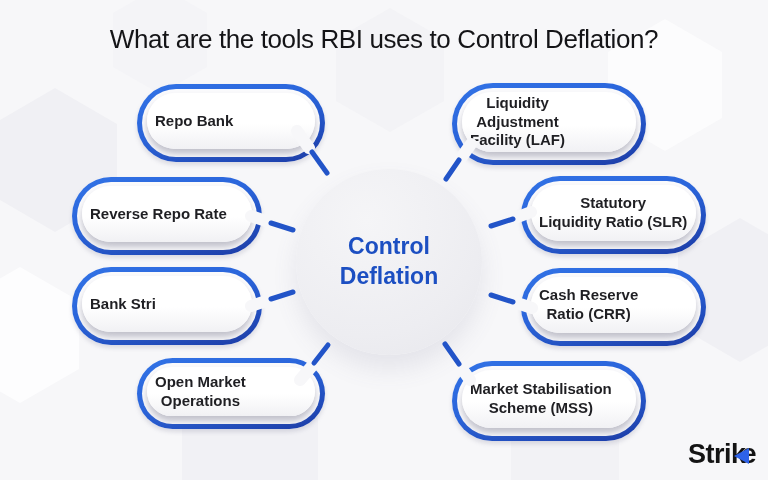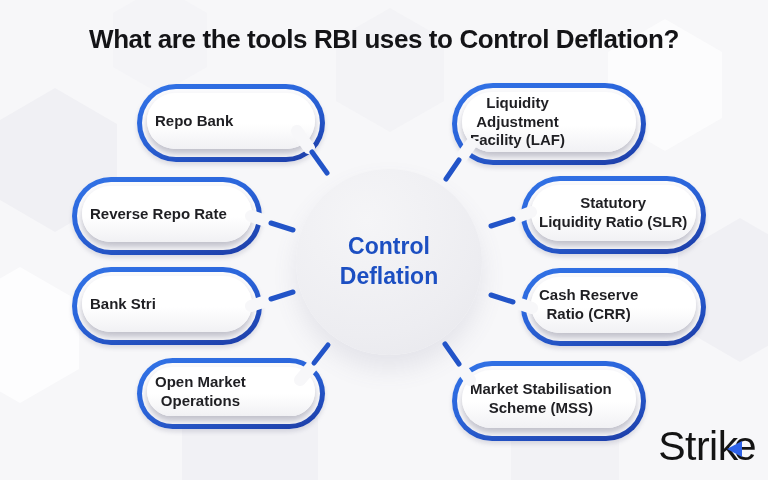--- a/index.html
+++ b/index.html
@@ -5,21 +5,21 @@
   * { margin:0; padding:0; box-sizing:border-box; }
   html,body { background:#e9e9ec; }
   body { font-family:"Liberation Sans", sans-serif; }
   .canvas {
     position:relative; width:768px; height:480px; margin:0 auto;
     background:#f7f7f9; overflow:hidden;
   }
   .hex-layer { position:absolute; inset:0; z-index:0; }
   .title {
     position:absolute; top:24px; left:0; right:0; z-index:3;
-    text-align:center; font-size:26px; font-weight:700;
+    text-align:center; font-size:26px; font-weight:400;
     color:#141417; letter-spacing:-0.4px;
   }
   
   .pill {
     position:absolute; z-index:2; border-radius:999px; padding:5px;
     background:linear-gradient(165deg,#3273e6 0%,#2a64da 45%,#1b3ba6 100%);
     box-shadow:0 3px 4px rgba(120,120,145,.22);
   }
   .pill-gap { height:100%; border-radius:999px; background:#fafafc; padding:4px 5px 8px; }
   .pill-face {
@@ -37,21 +37,21 @@
     background:radial-gradient(circle at 38% 28%, #f5f5f7 0%, #ededf1 65%, #e7e7ec 100%);
     box-shadow:0 14px 24px rgba(100,100,130,.12);
     display:flex; align-items:center; justify-content:center; text-align:center;
   }
   .center-lbl { font-size:23px; font-weight:800; color:#1c4fc2; line-height:1.3; white-space:pre-line; }
   
   .connector-layer { position:absolute; inset:0; z-index:4; pointer-events:none; }
   
   .logo {
     position:absolute; right:12px; bottom:10px; z-index:5;
-    display:flex; align-items:center; font-size:41px; font-weight:400;
+    display:flex; align-items:center; font-size:27px; font-weight:700;
     color:#141414; letter-spacing:-0.5px;
   }
   .logo-k { position:relative; display:inline-block; }
   .k-arrow {
     position:absolute; right:-4px; top:56%; transform:translateY(-50%);
     width:0; height:0;
     border-top:8px solid transparent; border-bottom:8px solid transparent;
     border-right:15px solid #2e62e8;
   }
   .logo-e { margin-left:-4px; }

